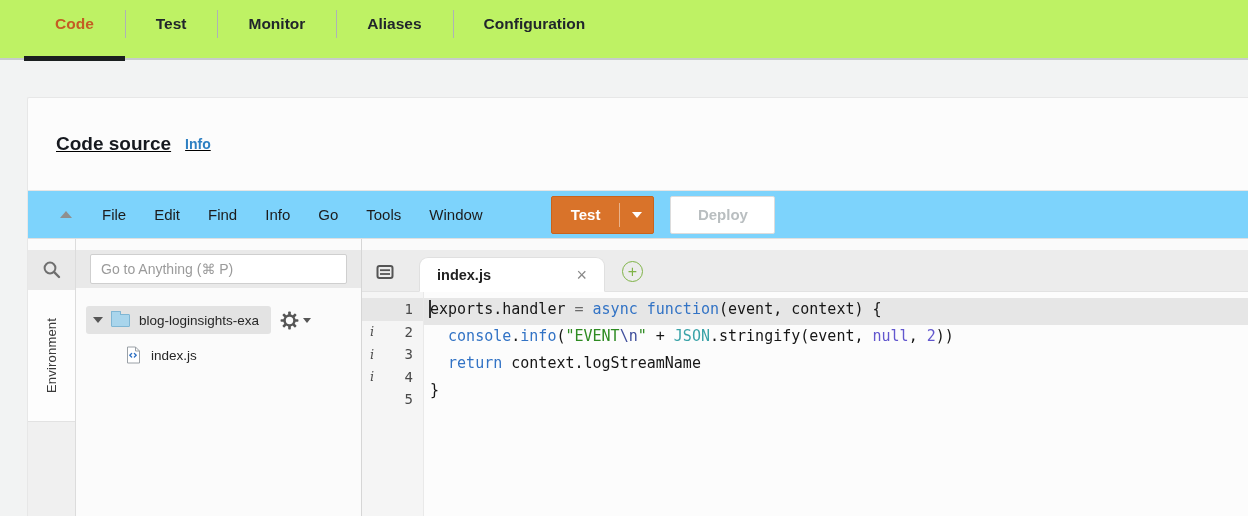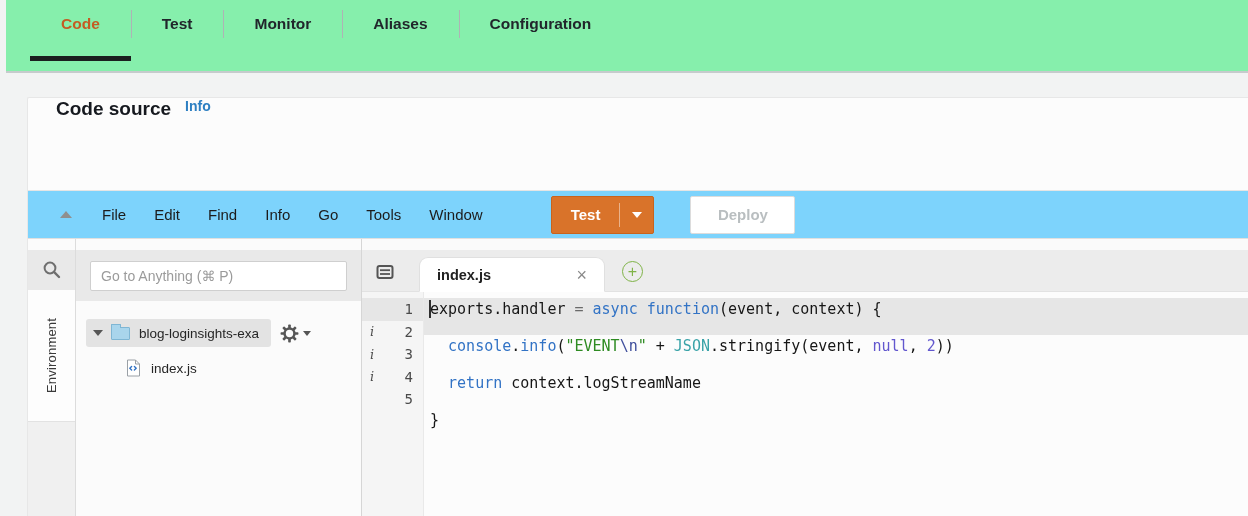--- a/index.html
+++ b/index.html
@@ -1,55 +1,55 @@
 <!DOCTYPE html>
 <html style="--accent: #C45C23; --underline: #1B1F1F; --info_link: #2D7FC2; --test_button: #D9732A; --plus_green: #7FB347; --tok-plain: #161616; --tok-kw: #3273C5; --tok-str: #2E8B22; --tok-esc: #3F4E9C; --tok-cls: #3AA3A8; --tok-num: #6257CE; --tok-op: #6A6A6A;"><head>
 <meta charset="utf-8">
 <style>
   *{margin:0;padding:0;box-sizing:border-box;}
   html,body{width:1248px;height:516px;overflow:hidden;}
   body{position:relative;background:#f2f3f3;font-family:"Liberation Sans",sans-serif;}
 
   
-  .topnav{position:absolute;top:0;left:6px;right:0;height:73px;background:#86efac;border-bottom:2px solid #c6cbcc;}
+  .topnav{position:absolute;top:0;left:0;right:0;height:60px;background:#bef264;border-bottom:2px solid #c6cbcc;}
   .nav-tabs{display:flex;padding-left:24px;height:48px;align-items:center;}
   .nav-tab{position:relative;height:100%;display:flex;align-items:center;padding:0 31px;font-size:15.5px;font-weight:700;color:#21262b;cursor:pointer;}
   .nav-tab + .nav-tab::before{content:"";position:absolute;left:0;top:10px;bottom:10px;width:1px;background:#aeb3b5;}
   .nav-tab.active{color:var(--accent);}
   .nav-tab.active::after{content:"";position:absolute;left:0;right:0;top:56px;height:5px;background:var(--underline);}
 
   
   .card{position:absolute;left:27px;top:97px;right:0;bottom:-4px;background:#fcfcfc;border:1px solid #e7e7e7;border-right:none;border-radius:2px 0 0 0;display:flex;flex-direction:column;}
-  .card-header{height:92px;display:flex;padding-left:28px;gap:14px;flex:none;}
+  .card-header{height:92px;display:flex;align-items:center;padding-left:28px;gap:14px;flex:none;text-decoration:underline;}
   .card-title{font-size:19px;font-weight:800;color:#16191f;}
   .info-link{font-size:14px;font-weight:700;color:var(--info_link);cursor:pointer;}
 
   
   .menubar{height:49px;background:#7dd3fc;border-top:1px solid #e5e5e5;border-bottom:1px solid #e0e0e0;display:flex;align-items:center;padding-left:22px;flex:none;}
   .collapse-tri{width:0;height:0;border-left:6px solid transparent;border-right:6px solid transparent;border-bottom:7px solid #8f8f8f;margin:0 16px 0 10px;cursor:pointer;}
   .menu-item{padding:0 14px;font-size:15px;color:#1c1c1c;cursor:pointer;}
   .btn-test{margin-left:54px;height:38px;border-radius:2px;background:var(--test_button);border:1px solid #c9631c;color:#fff;font-weight:700;font-size:15px;display:flex;align-items:center;cursor:pointer;}
   .btn-test-label{padding:0 19px;}
   .btn-test-divider{width:1px;align-self:stretch;margin:6px 0;background:rgba(255,255,255,.45);}
   .btn-test-caret{width:33px;display:flex;justify-content:center;}
   .tri-down-white{width:0;height:0;border-left:5px solid transparent;border-right:5px solid transparent;border-top:6px solid #ffffff;}
-  .btn-deploy{margin-left:36px;height:38px;width:105px;background:#fff;border:1px solid #dcdcdc;border-radius:2px;color:#b9bec0;font-weight:700;font-size:15px;display:flex;align-items:center;justify-content:center;}
+  .btn-deploy{margin-left:16px;height:38px;width:105px;background:#fff;border:1px solid #dcdcdc;border-radius:2px;color:#b9bec0;font-weight:700;font-size:15px;display:flex;align-items:center;justify-content:center;}
 
   
   .workspace{flex:1;display:flex;min-height:0;}
   .rail{width:48px;border-right:1px solid #dcdcdc;display:flex;flex-direction:column;background:#f0f0f0;flex:none;}
   .rail-top{height:11px;background:#fbfbfb;}
   .rail-search{height:40px;background:#e9e9e9;display:flex;align-items:center;justify-content:center;cursor:pointer;}
   .rail-env{height:132px;background:#fdfdfd;border-bottom:1px solid #e2e2e2;display:flex;align-items:center;justify-content:center;cursor:pointer;}
   .env-label{transform:rotate(-90deg);font-size:13px;color:#3a3a3a;white-space:nowrap;letter-spacing:.2px;}
   .rail-fill{flex:1;background:#f0f0f0;}
 
   .treepanel{width:286px;border-right:1px solid #d6d6d6;display:flex;flex-direction:column;background:#fbfbfb;flex:none;}
   .tree-top{height:11px;background:#fbfbfb;}
-  .tree-search{height:51px;background:#e9e9e9;display:flex;align-items:center;padding:0 14px;}
+  .tree-search{height:38px;background:#e9e9e9;display:flex;align-items:center;padding:0 14px;}
   .tree-search input{flex:1;height:30px;border:1px solid #cfcfcf;border-radius:2px;padding:0 10px;font-size:14px;color:#333;background:#fff;outline:none;font-family:"Liberation Sans",sans-serif;}
   .tree-search input::placeholder{color:#9b9b9b;}
   .tree-body{padding:18px 0 0 10px;}
   .tree-row{display:flex;align-items:center;height:28px;}
   .tree-sel{display:flex;align-items:center;background:#e3e3e3;border-radius:3px;padding:0 12px 0 7px;height:28px;max-width:212px;overflow:hidden;cursor:pointer;}
   .tri-down-sm{width:0;height:0;border-left:5px solid transparent;border-right:5px solid transparent;border-top:6px solid #565656;flex:none;}
   .folder-ic{position:relative;width:19px;height:13px;background:#a9d5ec;border:1px solid #7fb6d4;border-radius:1px;margin-left:8px;flex:none;}
   .folder-ic::before{content:"";position:absolute;left:-1px;top:-4px;width:8px;height:3px;background:#a9d5ec;border:1px solid #7fb6d4;border-bottom:none;border-radius:1px 1px 0 0;}
   .tree-label{margin-left:9px;font-size:13.5px;color:#262626;white-space:nowrap;overflow:hidden;}
   .gear-wrap{display:flex;align-items:center;margin-left:9px;cursor:pointer;}
@@ -66,21 +66,21 @@
   .ed-tab-label{font-size:14.5px;font-weight:700;color:#222;}
   .ed-tab-close{color:#8a8a8a;font-size:18px;line-height:1;cursor:pointer;}
   .ed-plus{margin:0 0 9px 17px;width:21px;height:21px;border:1.6px solid var(--plus_green);border-radius:50%;color:var(--plus_green);display:flex;align-items:center;justify-content:center;font-size:16px;line-height:1;cursor:pointer;}
 
   .codearea{flex:1;display:flex;min-height:0;background:#fcfcfc;}
   .gutter{width:62px;background:#f5f5f5;border-right:1px solid #e9e9e9;padding-top:6px;flex:none;}
   .gutter-row{position:relative;height:22.5px;display:flex;align-items:center;justify-content:flex-end;padding-right:10px;font-family:"DejaVu Sans Mono",monospace;font-size:14px;color:#4a4a4a;}
   .gutter-row.hl{background:#e6e6e6;}
   .ann{position:absolute;left:8px;font-family:"DejaVu Serif",serif;font-style:italic;font-size:13px;color:#4f4f4f;}
   .code{flex:1;padding-top:6px;min-width:0;cursor:text;}
-  .code-line{position:relative;height:37px;line-height:22.5px;white-space:pre;padding-left:6px;font-family:"DejaVu Sans Mono",monospace;font-size:15px;}
+  .code-line{position:relative;height:27px;line-height:22.5px;white-space:pre;padding-left:6px;font-family:"DejaVu Sans Mono",monospace;font-size:15px;}
   .code-line.hl{background:#e6e6e6;}
   .cursor{position:absolute;left:5px;top:2px;width:2px;height:18px;background:#2f2f2f;}
   .c-plain{color:var(--tok-plain);} .c-kw{color:var(--tok-kw);} .c-str{color:var(--tok-str);}
   .c-esc{color:var(--tok-esc);} .c-cls{color:var(--tok-cls);} .c-num{color:var(--tok-num);} .c-op{color:var(--tok-op);}
 </style>
 </head>
 <body>
 
 <div class="topnav">
   <div class="nav-tabs">

